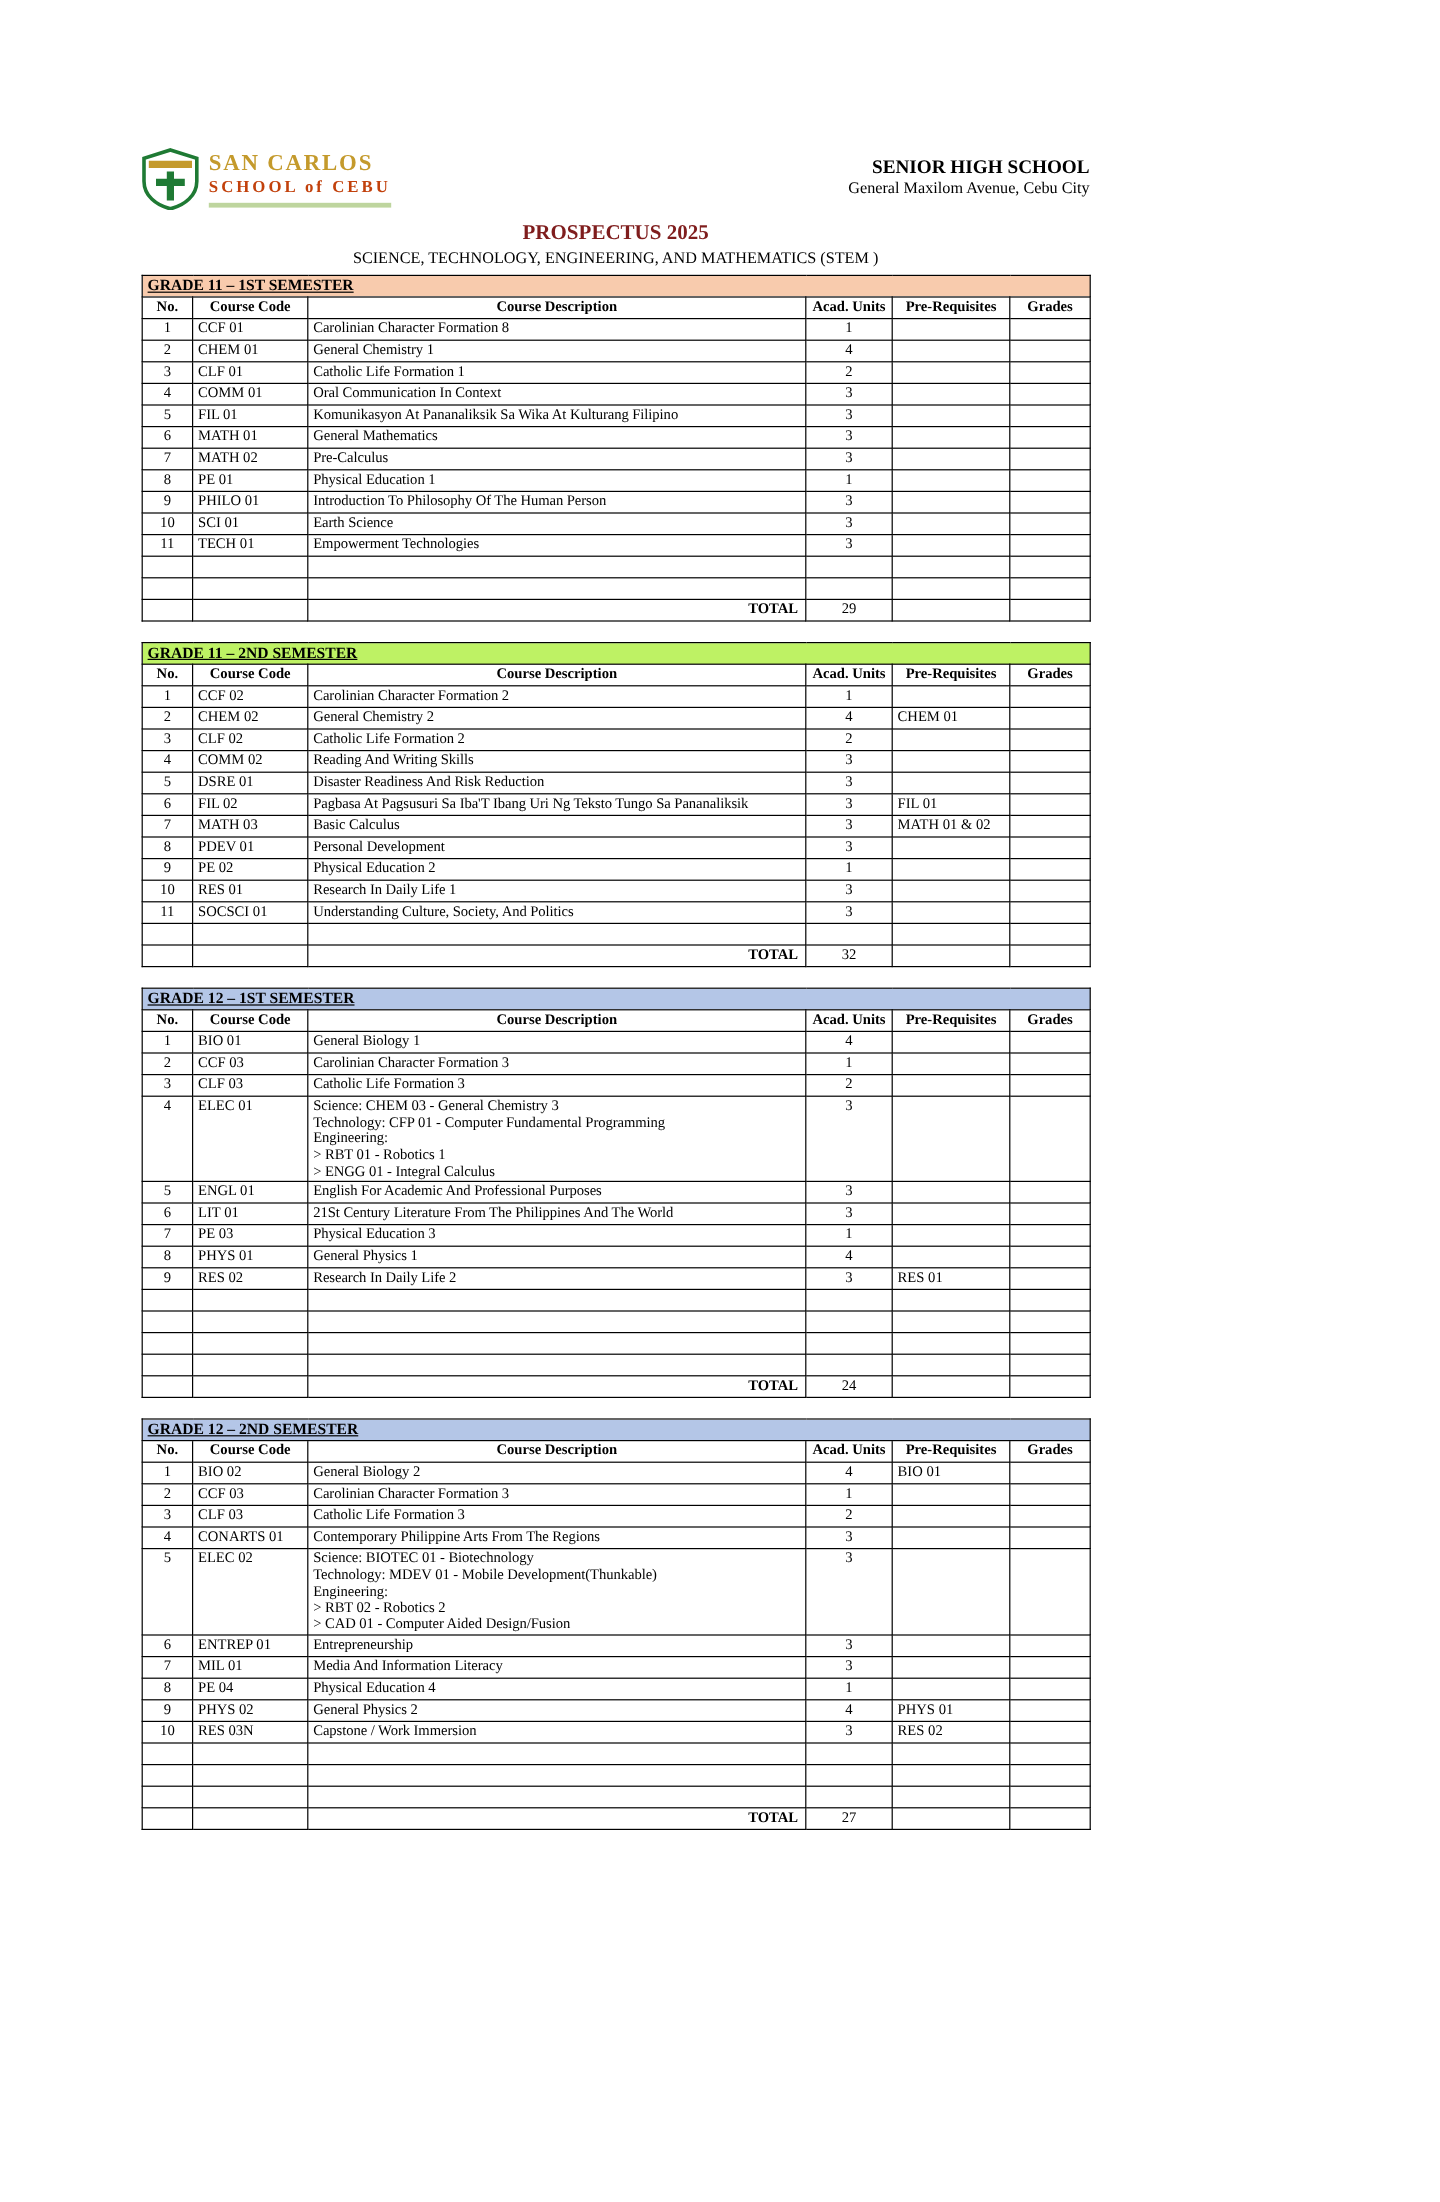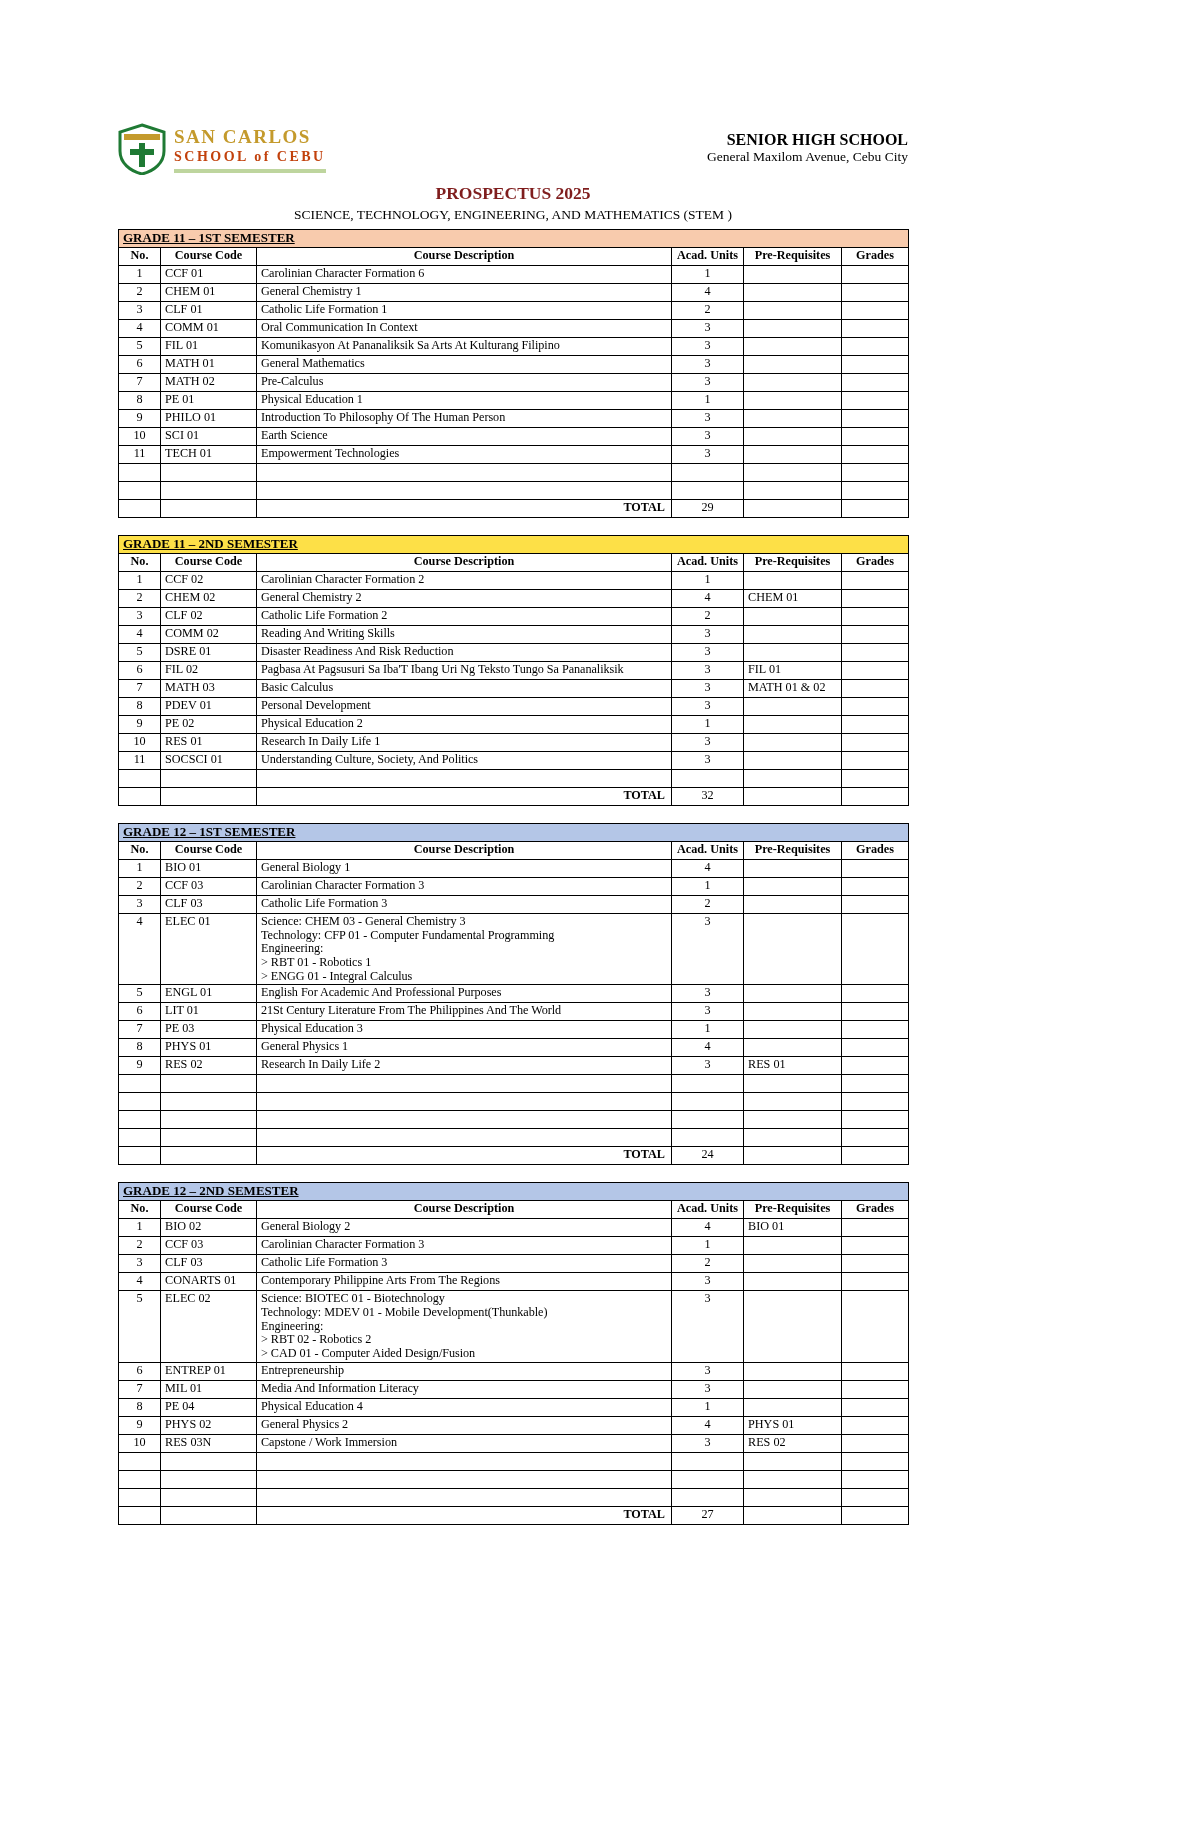--- a/index.html
+++ b/index.html
@@ -85,21 +85,21 @@
             <td class="col-header">No.</td>
             <td class="col-header">Course Code</td>
             <td class="col-header">Course Description</td>
             <td class="col-header">Acad. Units</td>
             <td class="col-header">Pre-Requisites</td>
             <td class="col-header">Grades</td>
           </tr>
           <tr>
             <td class="c-center">1</td>
             <td>CCF 01</td>
-            <td class="c-desc">Carolinian Character Formation 6</td>
+            <td class="c-desc">Carolinian Character Formation 8</td>
             <td class="c-center">1</td>
             <td>&nbsp;</td>
             <td>&nbsp;</td>
           </tr>
           <tr>
             <td class="c-center">2</td>
             <td>CHEM 01</td>
             <td class="c-desc">General Chemistry 1</td>
             <td class="c-center">4</td>
             <td>&nbsp;</td>
@@ -117,21 +117,21 @@
             <td class="c-center">4</td>
             <td>COMM 01</td>
             <td class="c-desc">Oral Communication In Context</td>
             <td class="c-center">3</td>
             <td>&nbsp;</td>
             <td>&nbsp;</td>
           </tr>
           <tr>
             <td class="c-center">5</td>
             <td>FIL 01</td>
-            <td class="c-desc">Komunikasyon At Pananaliksik Sa Arts At Kulturang Filipino</td>
+            <td class="c-desc">Komunikasyon At Pananaliksik Sa Wika At Kulturang Filipino</td>
             <td class="c-center">3</td>
             <td>&nbsp;</td>
             <td>&nbsp;</td>
           </tr>
           <tr>
             <td class="c-center">6</td>
             <td>MATH 01</td>
             <td class="c-desc">General Mathematics</td>
             <td class="c-center">3</td>
             <td>&nbsp;</td>
@@ -207,21 +207,21 @@
         <colgroup>
           <col style="width: 42px;">
           <col style="width: 96px;">
           <col style="width: 415px;">
           <col style="width: 72px;">
           <col style="width: 98px;">
           <col style="width: 67px;">
         </colgroup>
         <tbody>
           <tr>
-            <td class="table-title" colspan="6" style="background: #fde047;">GRADE 11 – 2ND SEMESTER</td>
+            <td class="table-title" colspan="6" style="background: #bef264;">GRADE 11 – 2ND SEMESTER</td>
           </tr>
           <tr>
             <td class="col-header">No.</td>
             <td class="col-header">Course Code</td>
             <td class="col-header">Course Description</td>
             <td class="col-header">Acad. Units</td>
             <td class="col-header">Pre-Requisites</td>
             <td class="col-header">Grades</td>
           </tr>
           <tr>

